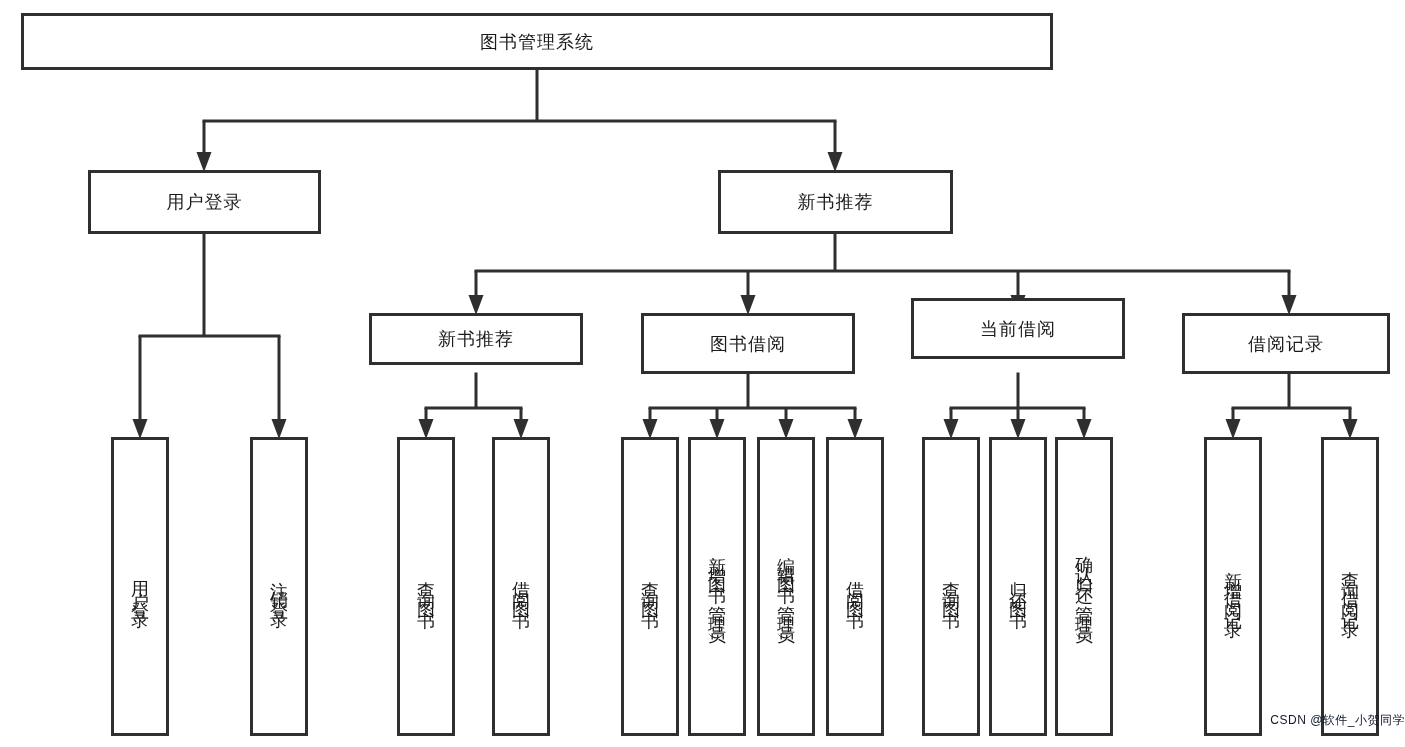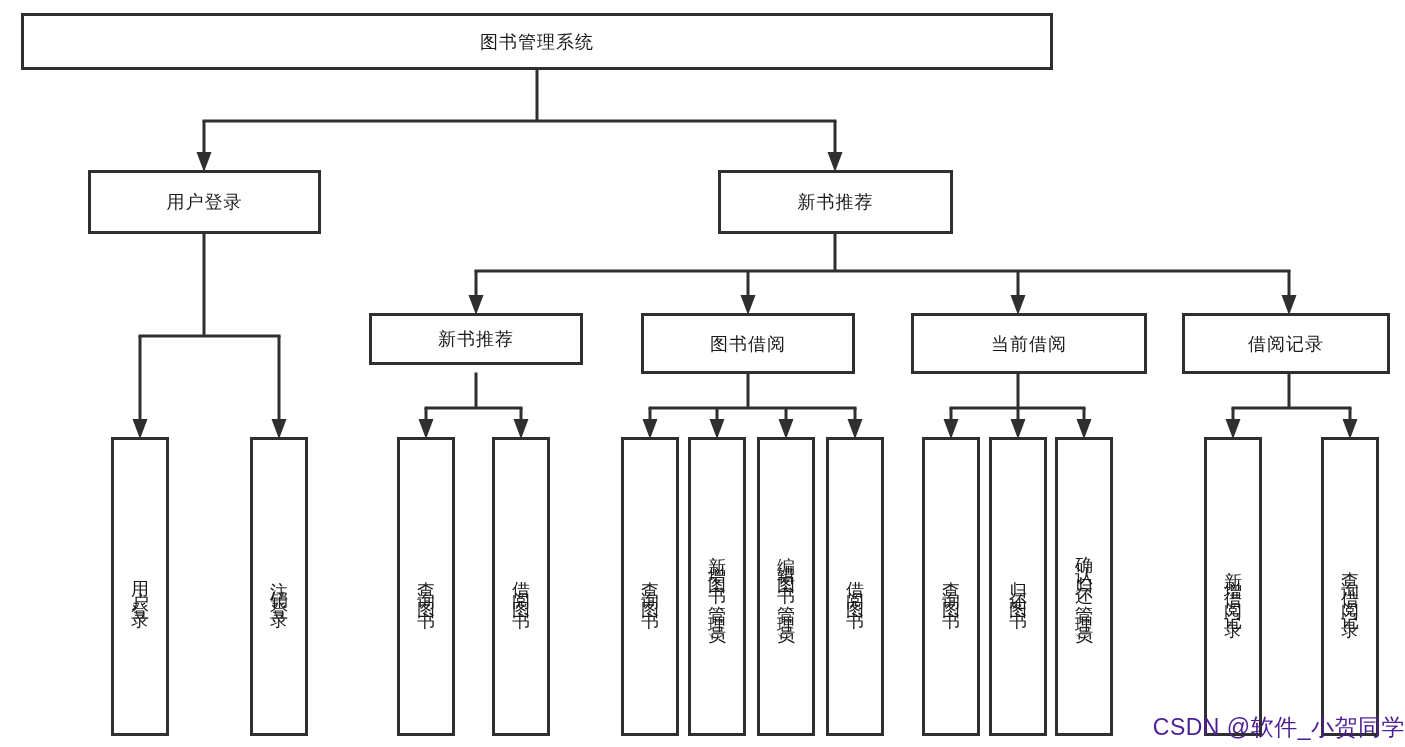--- a/index.html
+++ b/index.html
@@ -34,23 +34,23 @@
     writing-mode: vertical-rl;
     text-orientation: mixed;
     letter-spacing: 10px;
     line-height: 1;
     white-space: nowrap;
   }
   .watermark {
     position: absolute;
     top: 712px;
     right: 6px;
-    font-size: 23px;
+    font-size: 12px;
     letter-spacing: 0.5px;
-    color: #4c1d95;
+    color: #0f172a;
   }
 </style>
 </head>
 <body>
 
 <div class="canvas">
 
   <svg class="connector-layer" width="1405" height="747" viewBox="0 0 1405 747" xmlns="http://www.w3.org/2000/svg">
     <path d="M531 70 L531 121
              M198 121 L829 121
@@ -118,21 +118,21 @@
   <div class="node" style="left:712px;top:170px;width:235px;height:64px">
     <span>新书推荐</span>
   </div>
 
   <div class="node" style="left:363px;top:313px;width:214px;height:52px">
     <span>新书推荐</span>
   </div>
   <div class="node" style="left:635px;top:313px;width:214px;height:61px">
     <span>图书借阅</span>
   </div>
-  <div class="node" style="left:905px;top:313px;width:236px;height:61px">
+  <div class="node" style="left:905px;top:298px;width:214px;height:61px">
     <span>当前借阅</span>
   </div>
   <div class="node" style="left:1176px;top:313px;width:208px;height:61px">
     <span>借阅记录</span>
   </div>
 
   <div class="node leaf" style="left:105px;top:437px;width:58px;height:299px">
     <span>用户登录</span>
   </div>
   <div class="node leaf" style="left:244px;top:437px;width:58px;height:299px">

